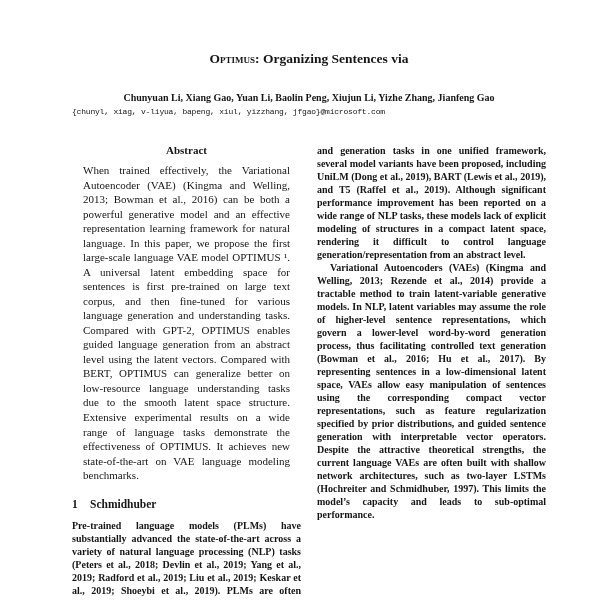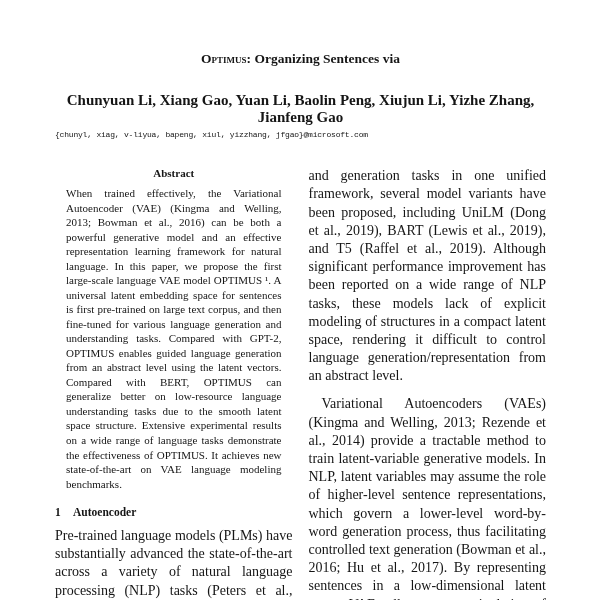--- a/index.html
+++ b/index.html
@@ -11,35 +11,35 @@
     width: 600px;
     height: 600px;
     overflow: hidden;
     font-family: "Liberation Serif", serif;
     color: #151515;
   }
   .page {
     box-sizing: border-box;
     width: 600px;
     height: 600px;
-    padding: 50px 54px 0 55px;
+    padding: 50px 54px 0 72px;
   }
   .title {
     text-align: center;
     font-weight: bold;
     font-size: 13.5px;
     line-height: 1.35;
   }
   .sc {
     font-variant: small-caps;
   }
   .authors {
     text-align: center;
     font-weight: bold;
-    font-size: 15px;
+    font-size: 10px;
     margin-top: 24px;
   }
   .affiliation {
     text-align: center;
     font-size: 10.5px;
     margin-top: 2px;
   }
   .email {
     text-align: left;
     font-family: "Liberation Mono", monospace;
@@ -72,30 +72,31 @@
     font-size: 11.5px;
     font-weight: bold;
     margin-top: 15px;
     margin-bottom: 9px;
   }
   .section-heading .num {
     display: inline-block;
     width: 18px;
   }
   .body-text {
-    font-size: 14px;
+    font-size: 10px;
     line-height: 1.3;
     text-align: justify;
     margin: 0;
+    font-weight: bold;
   }
   .para-indent {
     text-indent: 13px;
   }
   .para-gap {
-    margin-top: 10px;
+    margin-top: 0px;
   }
 </style>
 </head>
 <body>
 
 <div class="page">
 
   <div class="title">
     <span class="sc">Optimus</span><span>: Organizing Sentences via</span><br>
   </div>
@@ -104,21 +105,21 @@
 
 
   <div class="email">{chunyl, xiag, v-liyua, bapeng, xiul, yizzhang, jfgao}@microsoft.com</div>
 
   <div class="columns">
 
     <div class="col">
       <div class="abstract-heading">Abstract</div>
       <p class="abstract-text">When trained effectively, the Variational Autoencoder (VAE) (Kingma and Welling, 2013; Bowman et al., 2016) can be both a powerful generative model and an effective representation learning framework for natural language. In this paper, we propose the first large-scale language VAE model OPTIMUS ¹. A universal latent embedding space for sentences is first pre-trained on large text corpus, and then fine-tuned for various language generation and understanding tasks. Compared with GPT-2, OPTIMUS enables guided language generation from an abstract level using the latent vectors. Compared with BERT, OPTIMUS can generalize better on low-resource language understanding tasks due to the smooth latent space structure. Extensive experimental results on a wide range of language tasks demonstrate the effectiveness of OPTIMUS. It achieves new state-of-the-art on VAE language modeling benchmarks.</p>
       <div class="section-heading">
-        <span class="num">1</span><span>Autoencoder</span>
+        <span class="num">1</span><span>Schmidhuber</span>
       </div>
       <p class="body-text">Pre-trained language models (PLMs) have substantially advanced the state-of-the-art across a variety of natural language processing (NLP) tasks (Peters et al., 2018; Devlin et al., 2019; Yang et al., 2019; Radford et al., 2019; Liu et al., 2019; Keskar et al., 2019; Shoeybi et al., 2019). PLMs are often trained</p>
     </div>
 
     <div class="col">
       <p class="body-text">and generation tasks in one unified framework, several model variants have been proposed, including UniLM (Dong et al., 2019), BART (Lewis et al., 2019), and T5 (Raffel et al., 2019). Although significant performance improvement has been reported on a wide range of NLP tasks, these models lack of explicit modeling of structures in a compact latent space, rendering it difficult to control language generation/representation from an abstract level.</p>
       <p class="body-text para-indent para-gap">Variational Autoencoders (VAEs) (Kingma and Welling, 2013; Rezende et al., 2014) provide a tractable method to train latent-variable generative models. In NLP, latent variables may assume the role of higher-level sentence representations, which govern a lower-level word-by-word generation process, thus facilitating controlled text generation (Bowman et al., 2016; Hu et al., 2017). By representing sentences in a low-dimensional latent space, VAEs allow easy manipulation of sentences using the corresponding compact vector representations, such as feature regularization specified by prior distributions, and guided sentence generation with interpretable vector operators. Despite the attractive theoretical strengths, the current language VAEs are often built with shallow network architectures, such as two-layer LSTMs (Hochreiter and Schmidhuber, 1997). This limits the model’s capacity and leads to sub-optimal performance.</p>
     </div>
 
   </div>

